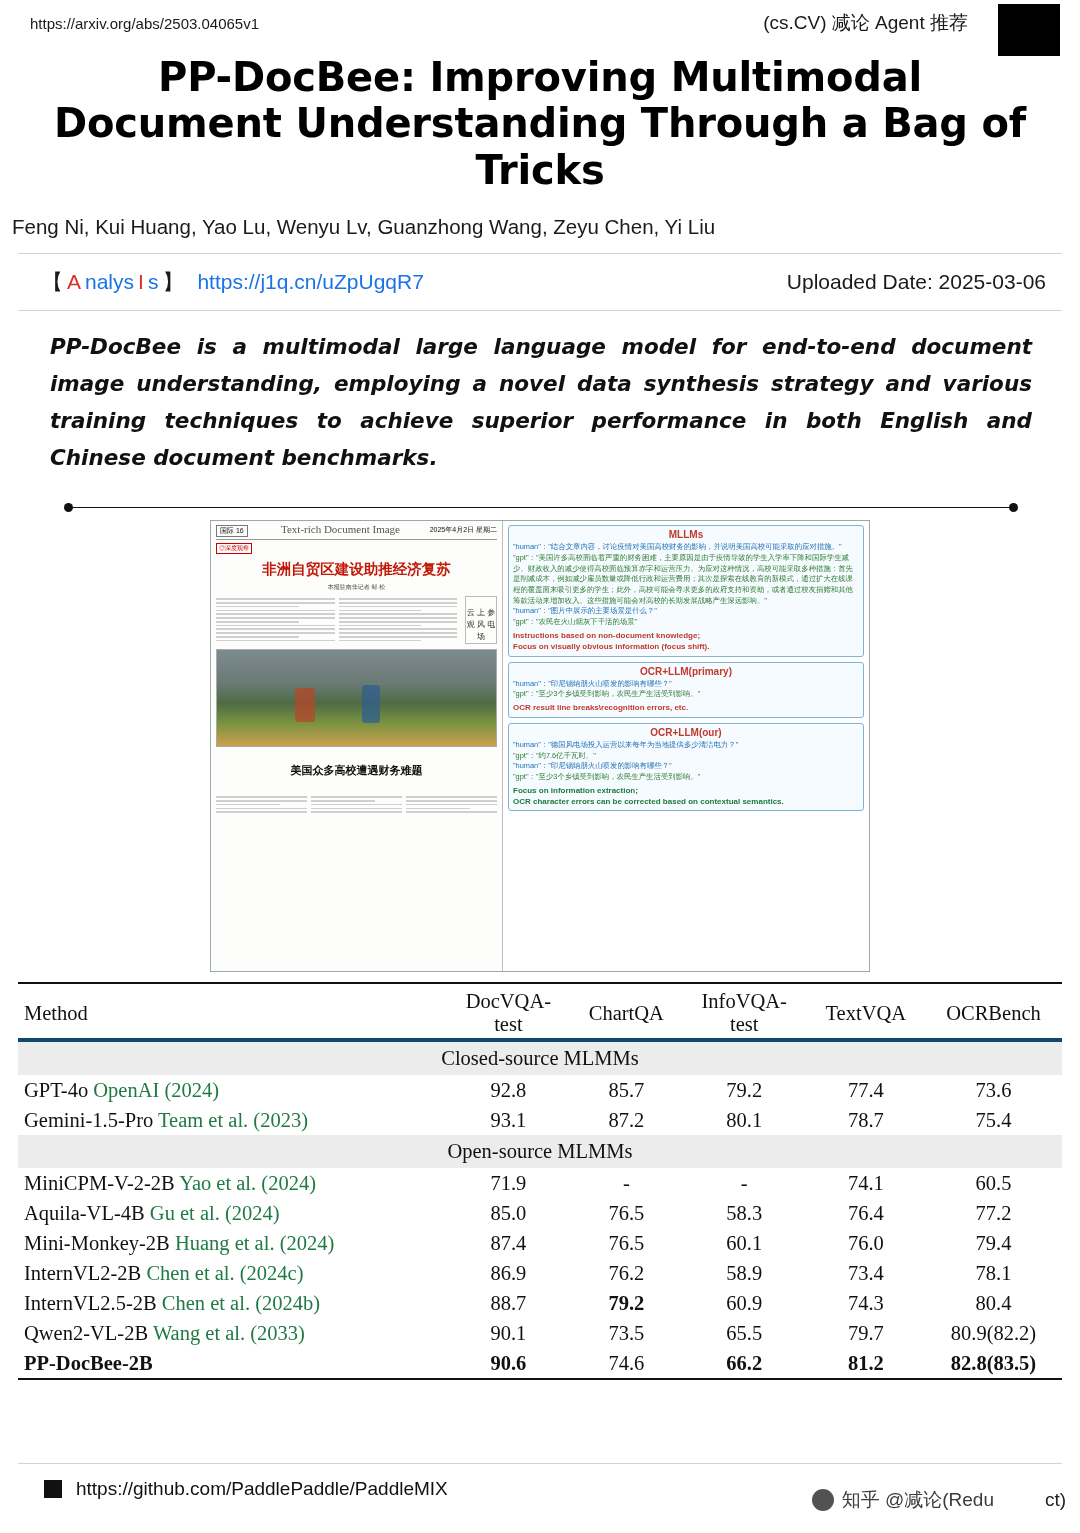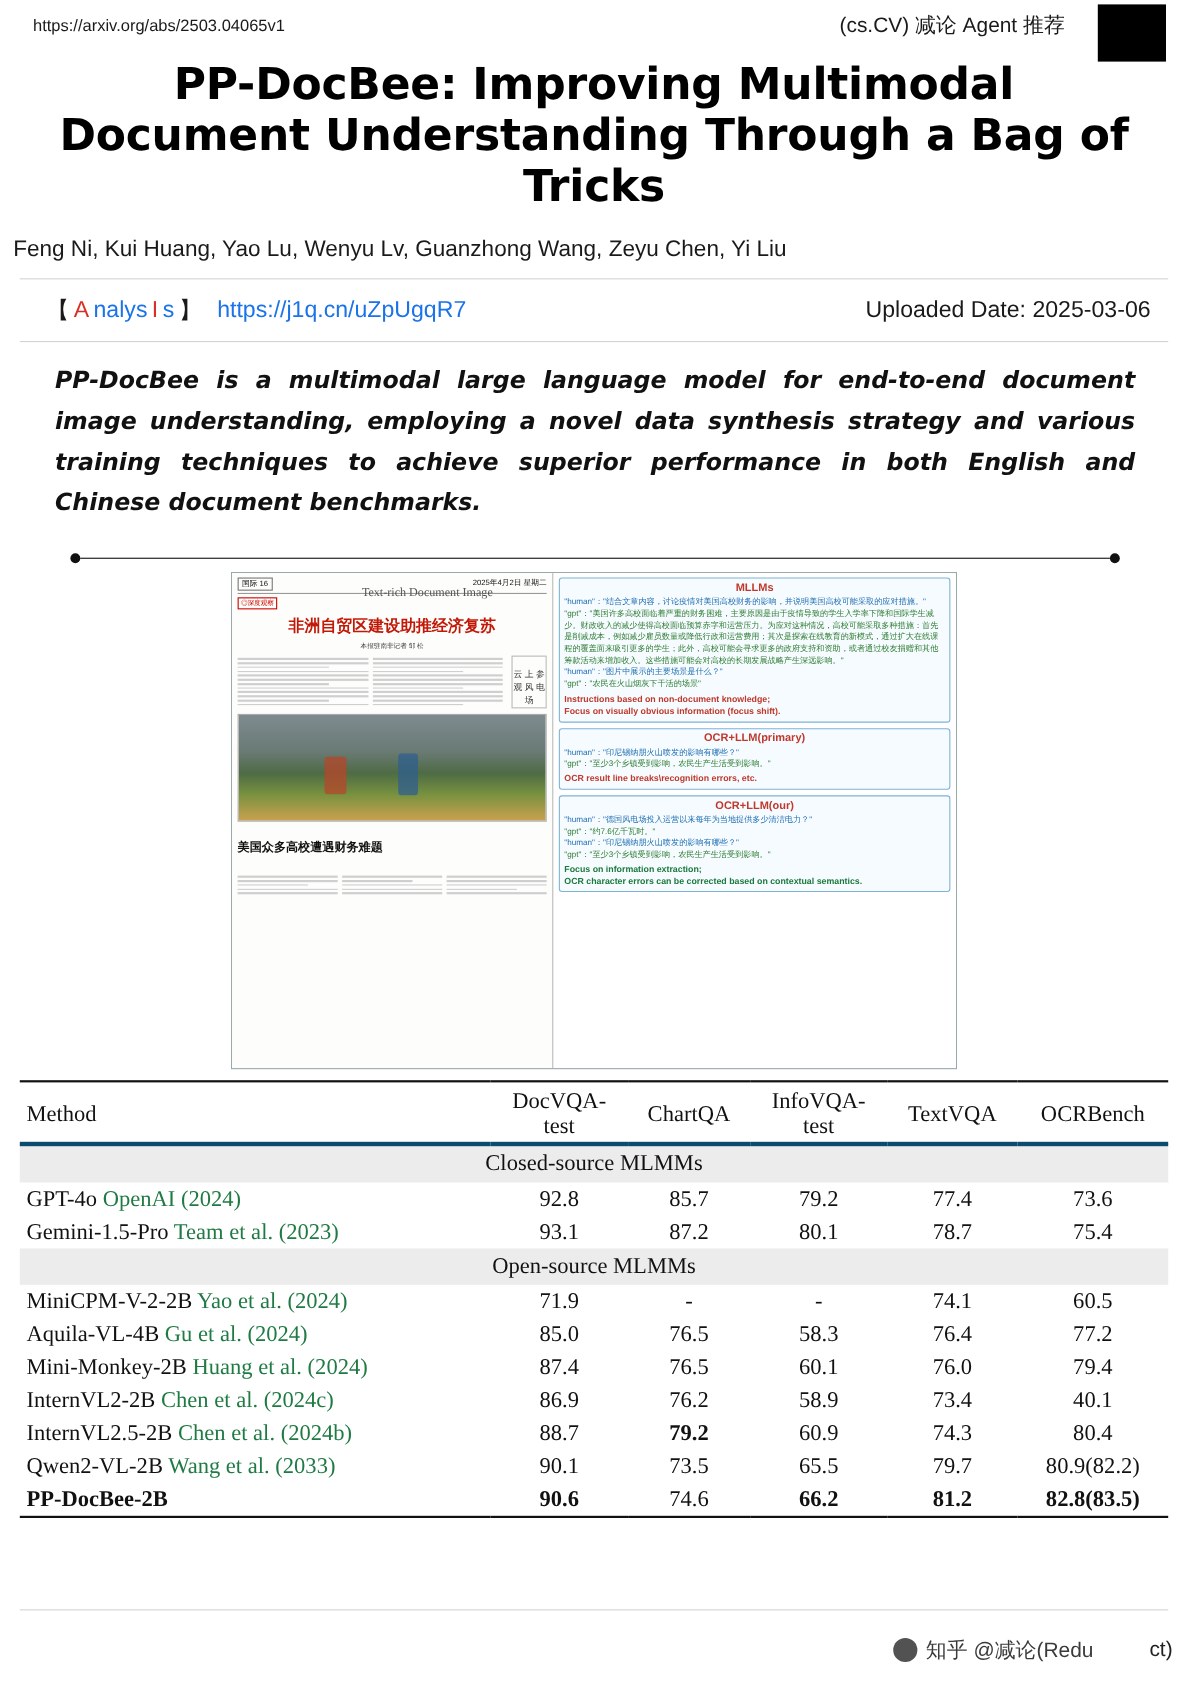--- a/index.html
+++ b/index.html
@@ -85,23 +85,22 @@
     background:#fff;
     position:relative;
     overflow:hidden;
     font-size:5px;
   }
   .fig-left{
     width:292px;border-right:1px solid #bbb;position:relative;
     background:#fdfdfb;padding:4px 5px;box-sizing:border-box;
   }
   .fig-caption-top{
-    position:absolute;top:12px;left:70px;font-size:11px;color:#555;
+    position:absolute;top:2px;left:70px;font-size:11px;color:#555;
     font-family:"Liberation Serif",serif;
-    margin-left:48px;
   }
   .np-head{display:flex;justify-content:space-between;font-size:7px;border-bottom:1px solid #999;padding-bottom:2px;}
   .np-tag{border:1px solid #777;padding:0 3px;font-size:7px;}
   .np-red{color:#c00;font-size:6px;border:1px solid #c00;display:inline-block;padding:0 2px;margin-top:3px;}
   .np-title{
     color:#c21807;font-weight:bold;font-size:14.5px;text-align:center;margin:6px 0 4px 0;
     font-family:"DejaVu Sans",sans-serif;
   }
   .np-sub{font-size:6px;text-align:center;color:#444;}
   .np-cols{display:flex;gap:4px;margin-top:4px;}
@@ -117,21 +116,21 @@
     background:linear-gradient(180deg,#7d8b8f 0%,#6a7a74 35%,#4e6b45 55%,#77913f 75%,#caa14f 100%);
     position:relative;
   }
   .np-photo:after{
     content:"";position:absolute;left:28%;top:40%;width:20px;height:34px;background:#b5472a;opacity:.75;border-radius:3px;
   }
   .np-photo:before{
     content:"";position:absolute;left:52%;top:36%;width:18px;height:38px;background:#2f5f8f;opacity:.75;border-radius:3px;
   }
   .np-title2{
-    color:#111;font-weight:bold;font-size:11px;text-align:left;margin:16px 0;
+    color:#111;font-weight:bold;font-size:11px;text-align:center;margin:16px 0;
     font-family:"DejaVu Sans",sans-serif;
   }
   .fig-right{flex:1;padding:4px 5px;box-sizing:border-box;background:#fff;}
   .box{
     border:1px solid #7fb3d5;border-radius:3px;margin-bottom:5px;padding:3px 4px;
     background:#f6fbff;
   }
   .box-title{text-align:center;color:#c0392b;font-weight:bold;font-size:10px;margin-bottom:2px;}
   .ln-h{color:#1f6fb2;font-size:7.4px;line-height:1.45;}
   .ln-g{color:#2e7d32;font-size:7.4px;line-height:1.45;}
@@ -379,21 +378,21 @@
           <td>60.1</td>
           <td>76.0</td>
           <td>79.4</td>
         </tr>
         <tr>
           <td class="method"><span>InternVL2-2B</span> <span class="cite">Chen et al. (2024c)</span></td>
           <td>86.9</td>
           <td>76.2</td>
           <td>58.9</td>
           <td>73.4</td>
-          <td>40.1</td>
+          <td>78.1</td>
         </tr>
         <tr>
           <td class="method"><span>InternVL2.5-2B</span> <span class="cite">Chen et al. (2024b)</span></td>
           <td>88.7</td>
           <td class="bold">79.2</td>
           <td>60.9</td>
           <td>74.3</td>
           <td>80.4</td>
         </tr>
         <tr>
@@ -411,20 +410,24 @@
           <td class="bold">66.2</td>
           <td class="bold">81.2</td>
           <td class="bold">82.8(83.5)</td>
         </tr>
       </tbody>
     </table>
   </div>
 
   <div class="footer">
     <div class="footer-line"></div>
+    <div class="footer-inner">
+      <span class="sq"></span>
+      <span class="ghlink">https://github.com/PaddlePaddle/PaddleMIX</span>
+    </div>
     <div class="zhihu">
       <span class="avatar"></span>
       <span>知乎 @减论(Redu</span>
     </div>
     <div class="ct">ct)</div>
   </div>
 
 </div>
 
 </body></html>

